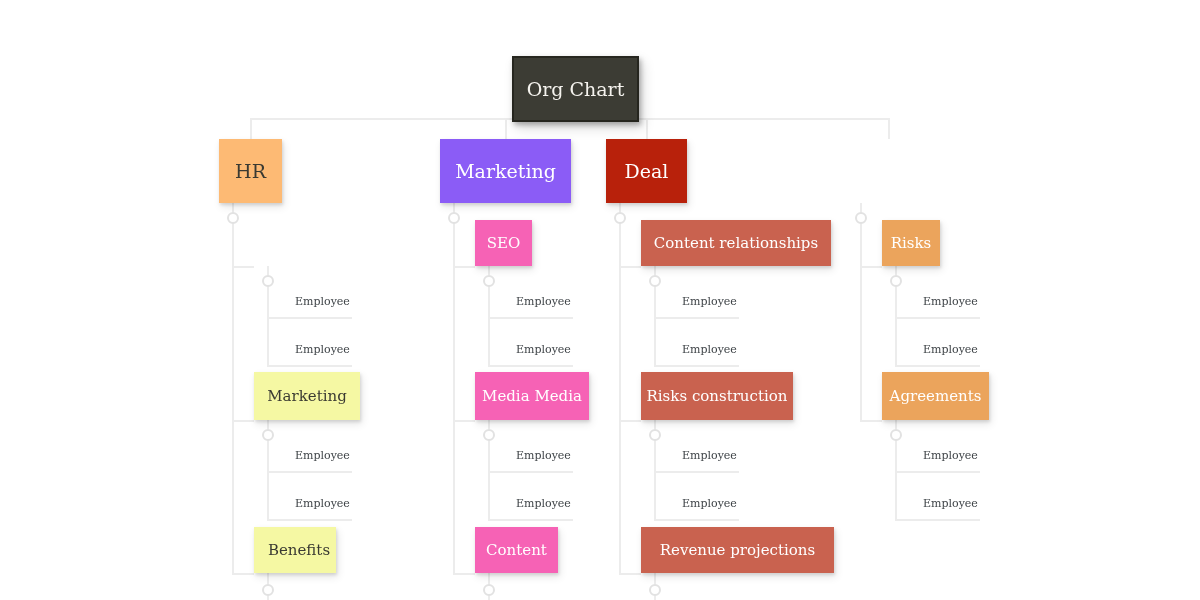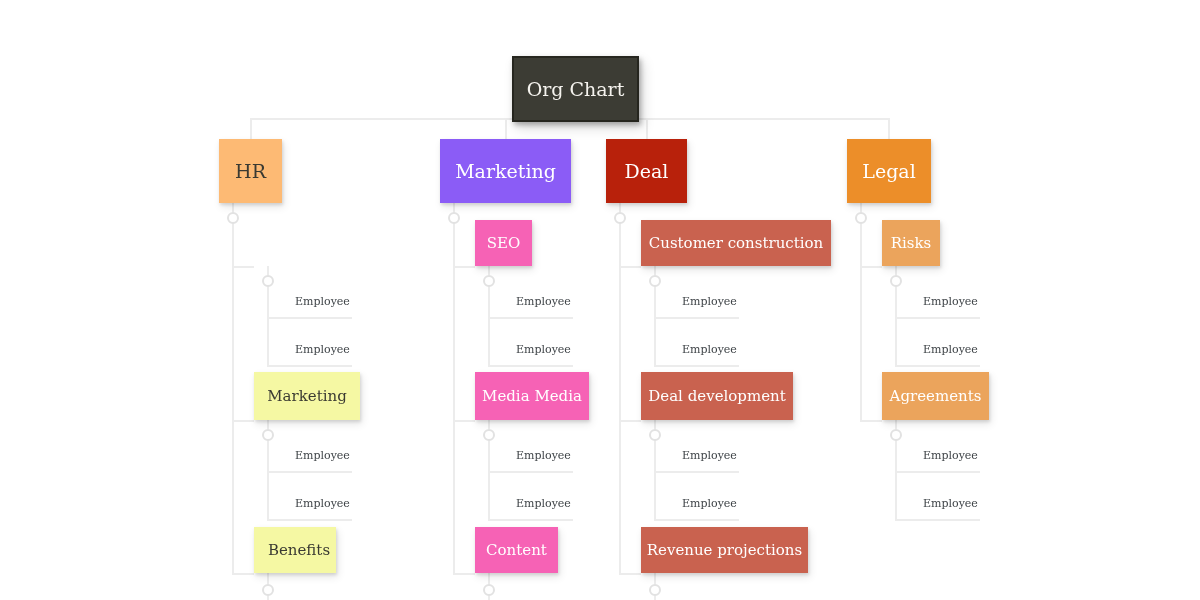--- a/index.html
+++ b/index.html
@@ -107,41 +107,40 @@
     <div class="line" style="left: 488px; top: 519px; width: 85px; height: 2px;"></div>
     <div class="line" style="left: 453px; top: 573px; width: 22px; height: 2px;"></div>
     <div class="node team-node" style="left: 475px; top: 527px; width: 83px; height: 46px; background: rgb(246, 98, 181); color: rgb(255, 255, 255);">Content</div>
     <div class="line" style="left: 488px; top: 573px; width: 2px; height: 27px;"></div>
     <div class="toggle-circle" style="left: 483px; top: 584px;"></div>
     <div class="line" style="left: 646px; top: 118px; width: 2px; height: 21px;"></div>
     <div class="node dept-node" style="left: 606px; top: 139px; width: 81px; height: 64px; background: rgb(184, 33, 11); color: rgb(255, 255, 255);">Deal</div>
     <div class="line" style="left: 619px; top: 203px; width: 2px; height: 372px;"></div>
     <div class="toggle-circle" style="left: 614px; top: 212px;"></div>
     <div class="line" style="left: 619px; top: 266px; width: 22px; height: 2px;"></div>
-    <div class="node team-node" style="left: 641px; top: 220px; width: 190px; height: 46px; background: rgb(201, 98, 79); color: rgb(255, 255, 255);">Customer construction</div>
+    <div class="node team-node" style="left: 641px; top: 220px; width: 190px; height: 46px; background: rgb(201, 98, 79); color: rgb(255, 255, 255);">Content relationships</div>
     <div class="line" style="left: 654px; top: 266px; width: 2px; height: 101px;"></div>
     <div class="toggle-circle" style="left: 649px; top: 275px;"></div>
     <div class="employee-label" style="left: 682px; top: 295px;">Employee</div>
     <div class="line" style="left: 654px; top: 317px; width: 85px; height: 2px;"></div>
     <div class="employee-label" style="left: 682px; top: 343px;">Employee</div>
     <div class="line" style="left: 654px; top: 365px; width: 85px; height: 2px;"></div>
     <div class="line" style="left: 619px; top: 420px; width: 22px; height: 2px;"></div>
-    <div class="node team-node" style="left: 641px; top: 372px; width: 152px; height: 48px; background: rgb(201, 98, 79); color: rgb(255, 255, 255);">Deal development</div>
+    <div class="node team-node" style="left: 641px; top: 372px; width: 152px; height: 48px; background: rgb(201, 98, 79); color: rgb(255, 255, 255);">Risks construction</div>
     <div class="line" style="left: 654px; top: 420px; width: 2px; height: 101px;"></div>
     <div class="toggle-circle" style="left: 649px; top: 429px;"></div>
     <div class="employee-label" style="left: 682px; top: 449px;">Employee</div>
     <div class="line" style="left: 654px; top: 471px; width: 85px; height: 2px;"></div>
     <div class="employee-label" style="left: 682px; top: 497px;">Employee</div>
     <div class="line" style="left: 654px; top: 519px; width: 85px; height: 2px;"></div>
     <div class="line" style="left: 619px; top: 573px; width: 22px; height: 2px;"></div>
-    <div class="node team-node" style="left: 641px; top: 527px; width: 167px; height: 46px; background: rgb(201, 98, 79); color: rgb(255, 255, 255); text-align: right;">Revenue projections</div>
+    <div class="node team-node" style="left: 641px; top: 527px; width: 193px; height: 46px; background: rgb(201, 98, 79); color: rgb(255, 255, 255); text-align: right;">Revenue projections</div>
     <div class="line" style="left: 654px; top: 573px; width: 2px; height: 27px;"></div>
     <div class="toggle-circle" style="left: 649px; top: 584px;"></div>
     <div class="line" style="left: 888px; top: 118px; width: 2px; height: 21px;"></div>
-    <div class="node dept-node" style="left: 847px; top: 139px; width: 84px; height: 64px; background: rgb(236, 142, 41); color: rgb(255, 255, 255);">Legal</div>
     <div class="line" style="left: 860px; top: 203px; width: 2px; height: 219px;"></div>
     <div class="toggle-circle" style="left: 855px; top: 212px;"></div>
     <div class="line" style="left: 860px; top: 266px; width: 22px; height: 2px;"></div>
     <div class="node team-node" style="left: 882px; top: 220px; width: 58px; height: 46px; background: rgb(235, 164, 92); color: rgb(255, 255, 255);">Risks</div>
     <div class="line" style="left: 895px; top: 266px; width: 2px; height: 101px;"></div>
     <div class="toggle-circle" style="left: 890px; top: 275px;"></div>
     <div class="employee-label" style="left: 923px; top: 295px;">Employee</div>
     <div class="line" style="left: 895px; top: 317px; width: 85px; height: 2px;"></div>
     <div class="employee-label" style="left: 923px; top: 343px;">Employee</div>
     <div class="line" style="left: 895px; top: 365px; width: 85px; height: 2px;"></div>

